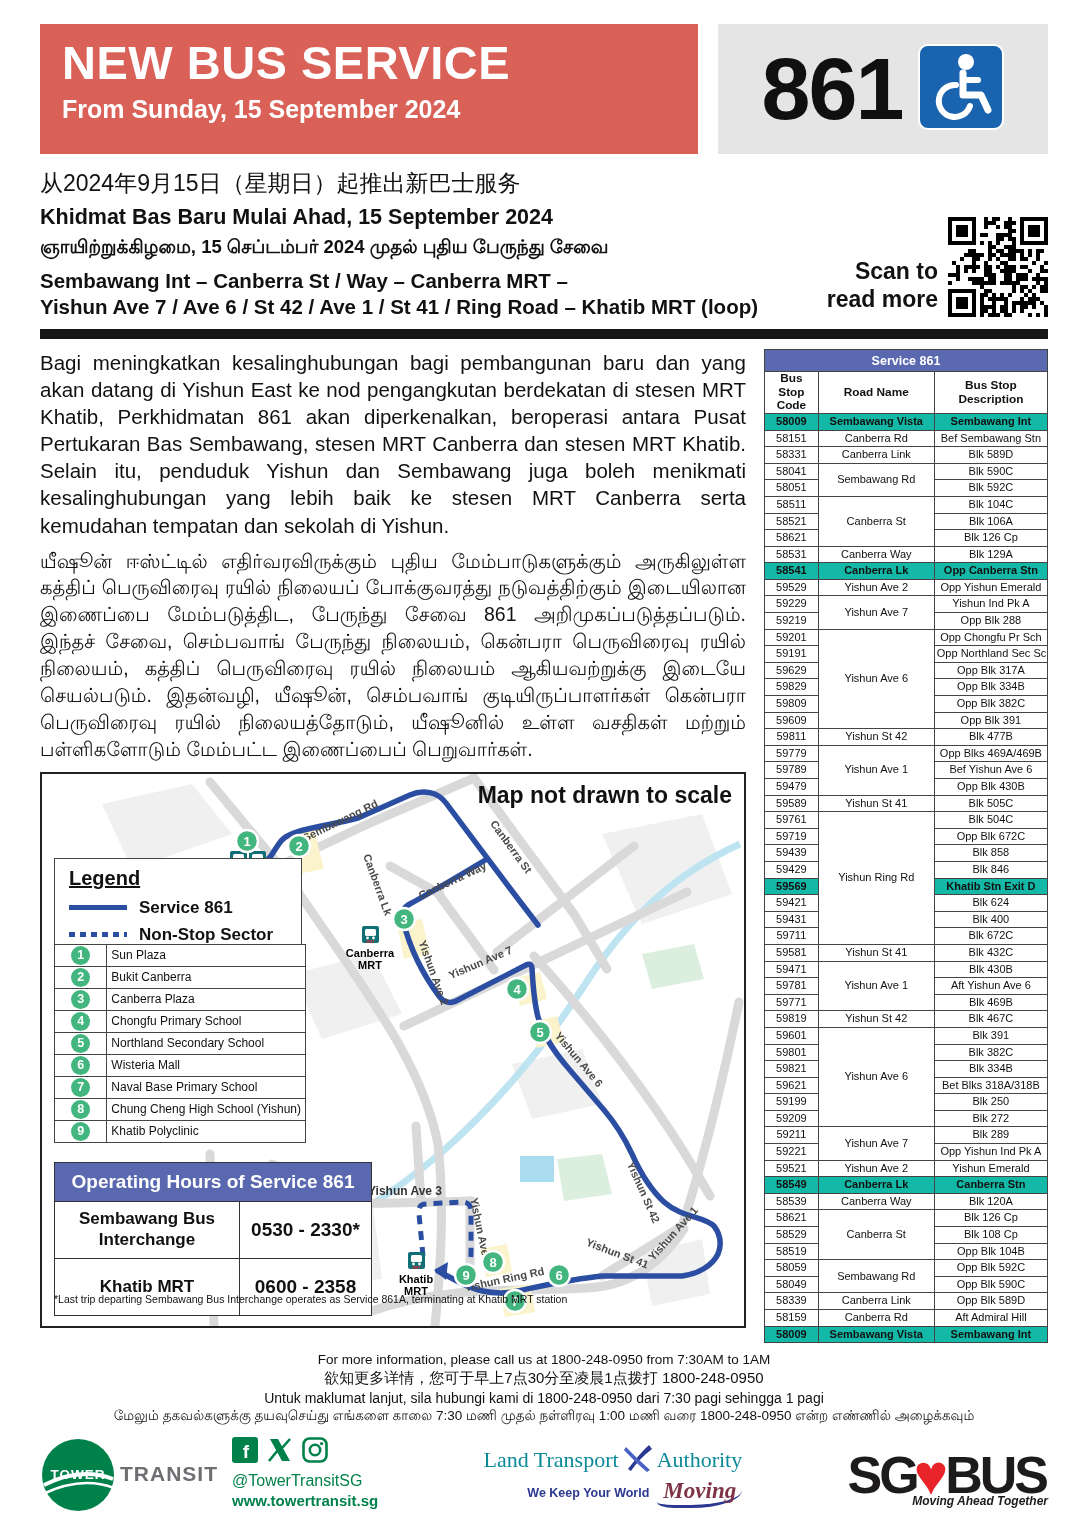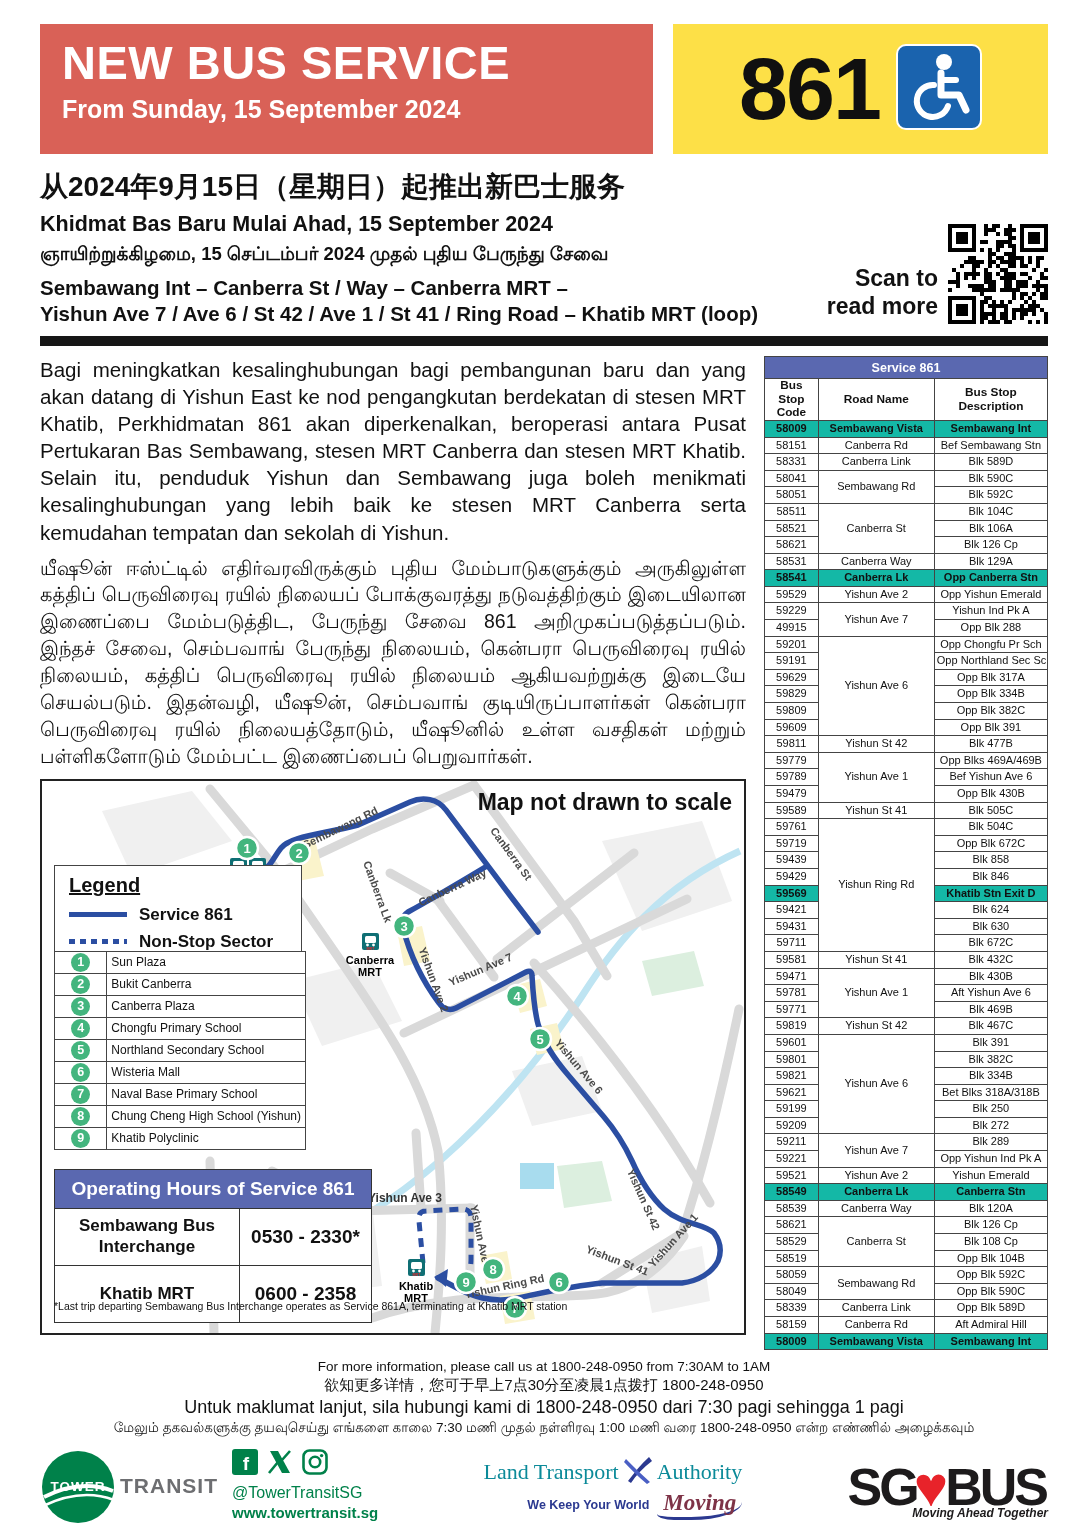--- a/index.html
+++ b/index.html
@@ -3,26 +3,26 @@
 <meta charset="utf-8">
 <style>
   html,body{margin:0;padding:0;}
   body{width:1088px;height:1536px;background:#fff;font-family:"Liberation Sans",sans-serif;color:#111;overflow:hidden;}
   .page{padding:0 40px;}
   
   .header-row{display:flex;gap:20px;margin-top:24px;height:130px;}
   .red-box{flex:1;background:#D96157;color:#fff;padding:14px 22px 10px;box-sizing:border-box;}
   .red-box h1{margin:0;font-size:47px;font-weight:bold;letter-spacing:.5px;line-height:1.05;}
   .red-box .sub{font-size:25px;font-weight:bold;margin-top:8px;}
-  .green-box{width:375px;background:#fde047;display:flex;align-items:center;justify-content:center;gap:16px;}
+  .green-box{width:330px;background:#e5e5e5;display:flex;align-items:center;justify-content:center;gap:16px;}
   .green-box .num{font-size:88px;font-weight:bold;color:#101010;letter-spacing:-2px;}
   
   .lang-row{display:flex;margin-top:12px;}
   .lang-col{flex:1;}
-  .lang-zh{font-size:28px;font-weight:bold;margin:2px 0 6px;}
+  .lang-zh{font-size:23px;font-weight:normal;margin:2px 0 6px;}
   .lang-ms{font-size:21.5px;font-weight:bold;margin:0 0 6px;}
   .lang-ta{font-size:18.5px;font-weight:bold;margin:0 0 8px;}
   .lang-route{font-size:20.5px;font-weight:bold;line-height:1.25;}
   .scan-box{width:248px;display:flex;align-items:flex-end;justify-content:flex-end;gap:10px;padding-bottom:2px;}
   .scan-label{font-size:23px;font-weight:bold;text-align:right;line-height:1.2;margin-bottom:4px;}
   .black-bar{height:10px;background:#161616;margin:10px 0 10px;}
   
   .main{display:flex;gap:18px;align-items:flex-start;}
   .left-col{width:706px;}
   .right-col{flex:1;}
@@ -55,21 +55,21 @@
   .stops th,.stops td{border:1px solid #444;text-align:center;vertical-align:middle;}
   .stops th.title{background:#5A68B0;color:#fff;font-size:12.5px;font-weight:bold;height:19px;}
   .stops thead th.colhead{font-size:11.8px;font-weight:bold;height:30px;padding:0 2px;line-height:1.15;}
   .stops tbody td{font-size:11px;height:15.6px;padding:0 2px;white-space:nowrap;overflow:hidden;line-height:1.05;}
   .stops td.hl{background:#14b8a6;font-weight:bold;}
   
   .info-lines{margin-top:9px;text-align:center;}
   .info-lines div{margin:2px 0;}
   .il-0{font-size:13.5px;}
   .il-1{font-size:15px;}
-  .il-2{font-size:18px;}
+  .il-2{font-size:14px;}
   .il-3{font-size:13.5px;}
   .logo-row{display:flex;align-items:center;margin-top:12px;}
   .tt-block{display:flex;align-items:flex-start;gap:14px;}
   .tt-social{display:flex;flex-direction:column;}
   .tt-icons{display:flex;gap:9px;align-items:center;}
   .tt-handle{color:#00814A;font-size:16px;margin-top:5px;}
   .tt-web{color:#00814A;font-size:15px;font-weight:bold;margin-top:2px;}
   .lta-block{margin:0 auto;text-align:center;}
   .lta-l1{display:flex;align-items:center;gap:4px;justify-content:center;font-family:"Liberation Serif",serif;font-size:22px;color:#0B8A99;}
   .lta-l2{display:flex;align-items:center;gap:8px;justify-content:flex-end;margin-top:0px;}
@@ -658,21 +658,21 @@
               <td>59529</td>
               <td rowspan="1">Yishun Ave 2</td>
               <td>Opp Yishun Emerald</td>
             </tr>
             <tr>
               <td>59229</td>
               <td rowspan="2">Yishun Ave 7</td>
               <td>Yishun Ind Pk A</td>
             </tr>
             <tr>
-              <td>49915</td>
+              <td>59219</td>
               <td>Opp Blk 288</td>
             </tr>
             <tr>
               <td>59201</td>
               <td rowspan="6">Yishun Ave 6</td>
               <td>Opp Chongfu Pr Sch</td>
             </tr>
             <tr>
               <td>59191</td>
               <td>Opp Northland Sec Sch</td>
@@ -736,21 +736,21 @@
             <tr>
               <td class="hl">59569</td>
               <td class="hl">Khatib Stn Exit D</td>
             </tr>
             <tr>
               <td>59421</td>
               <td>Blk 624</td>
             </tr>
             <tr>
               <td>59431</td>
-              <td>Blk 630</td>
+              <td>Blk 400</td>
             </tr>
             <tr>
               <td>59711</td>
               <td>Blk 672C</td>
             </tr>
             <tr>
               <td>59581</td>
               <td rowspan="1">Yishun St 41</td>
               <td>Blk 432C</td>
             </tr>

